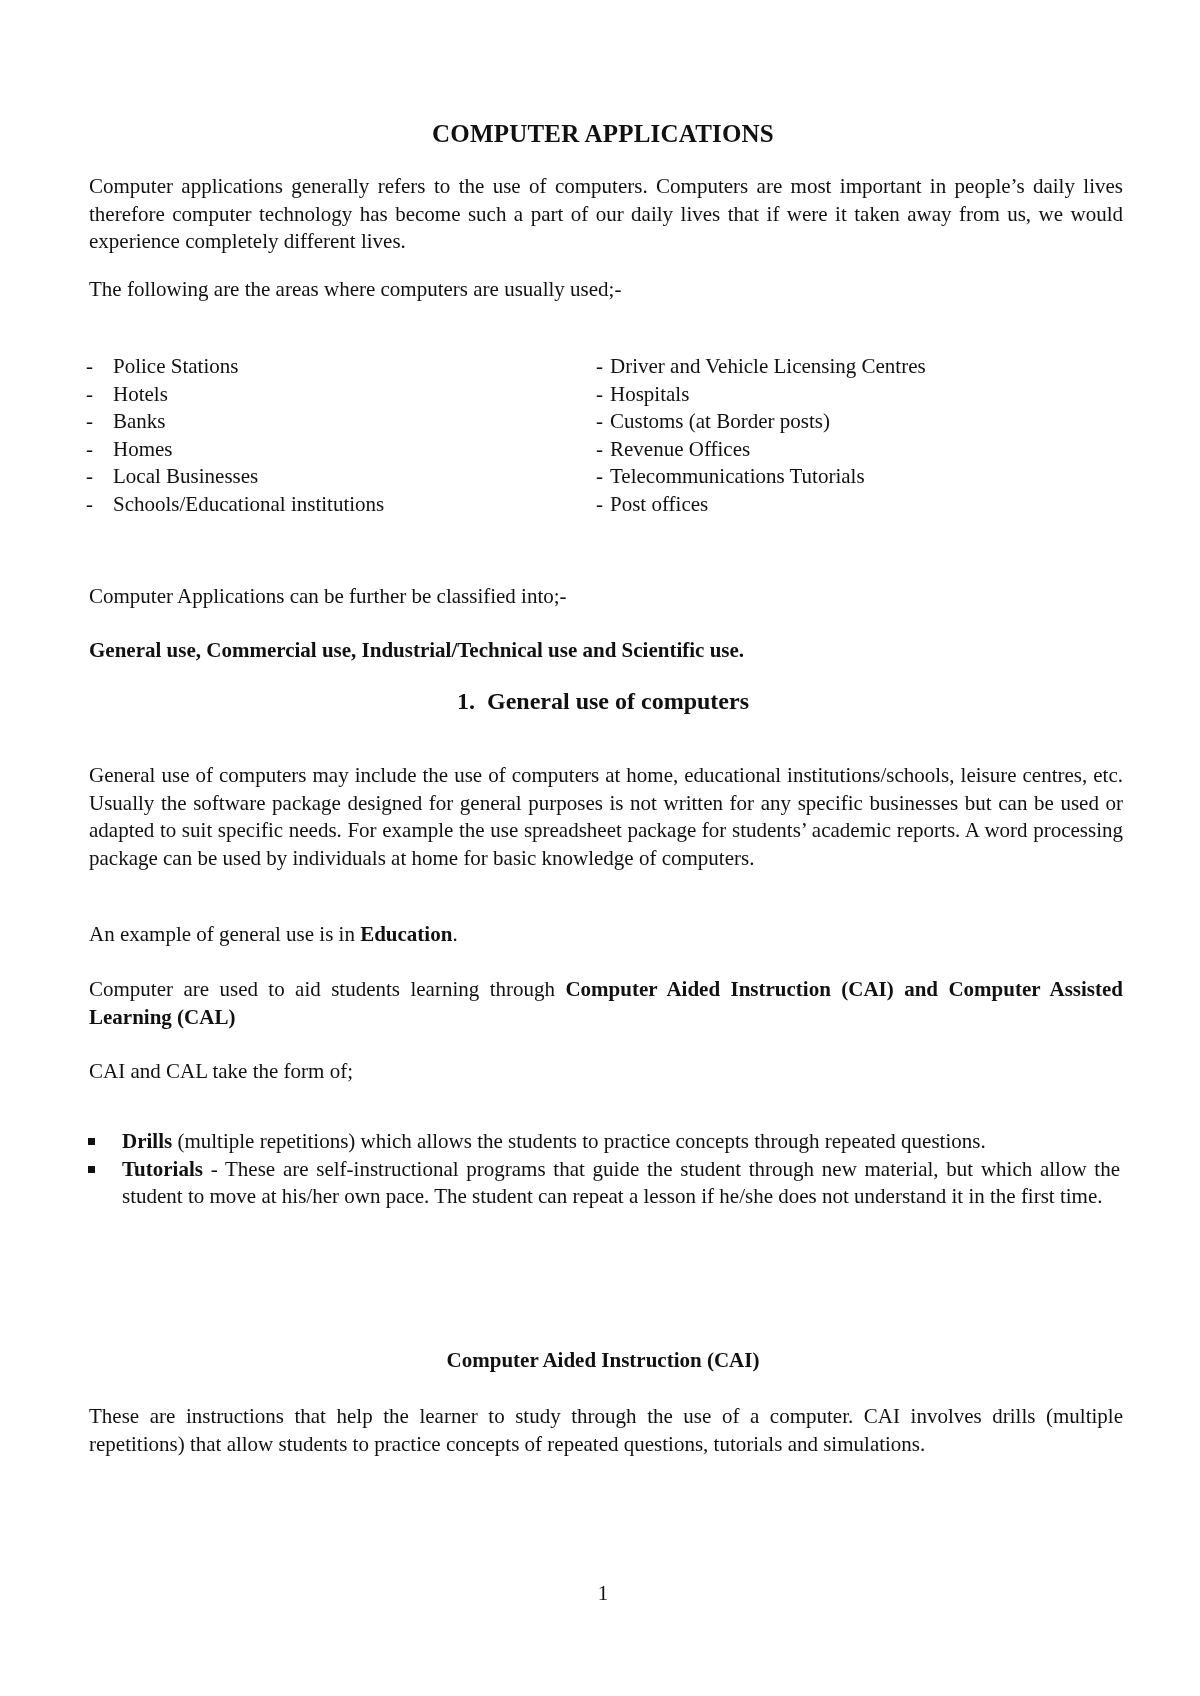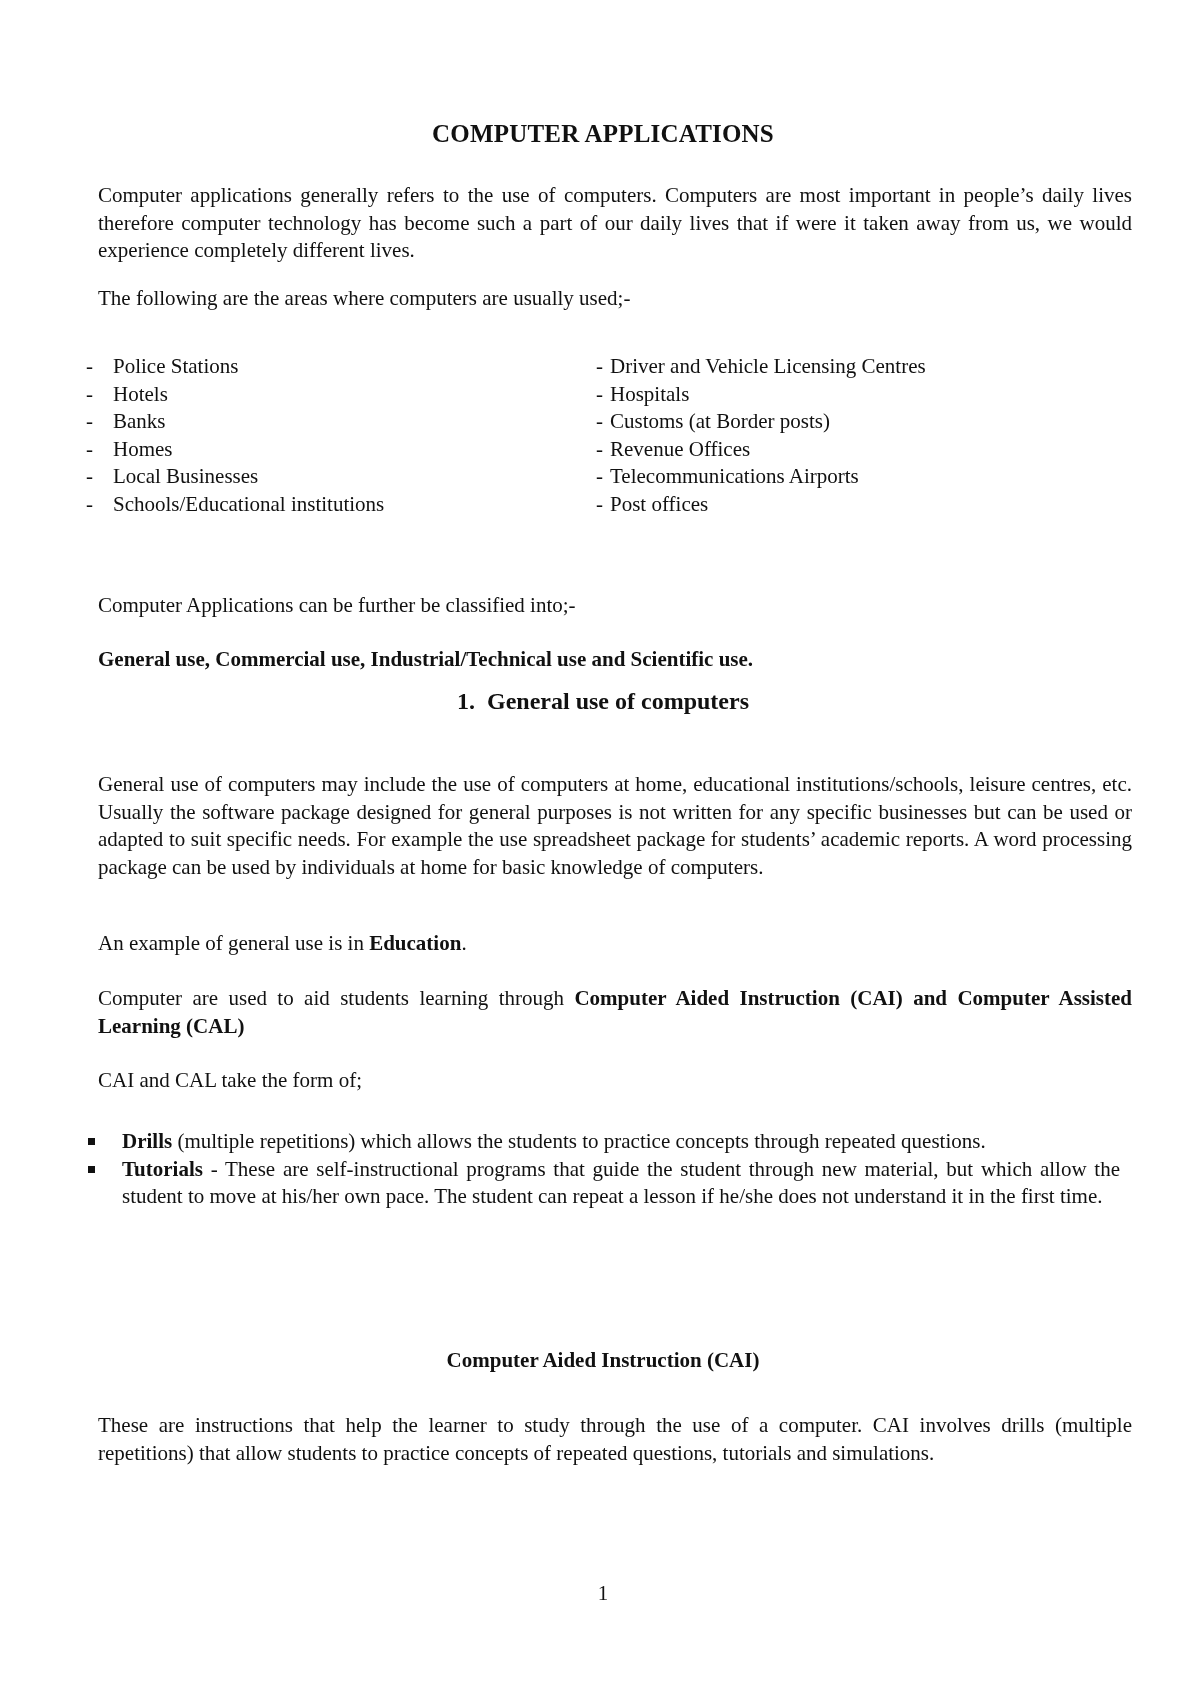--- a/index.html
+++ b/index.html
@@ -8,21 +8,21 @@
     font-family: "Liberation Serif", "DejaVu Serif", serif;
     color: #111111;
     font-size: 21px;
     line-height: 27.5px;
   }
   .page { position: absolute; left: 86px; top: 0; width: 1034px; }
   .title {
     position: absolute; top: 120px; left: 0; width: 1034px; text-align: center;
     font-weight: bold; font-size: 25px; letter-spacing: 0.2px;
   }
-  .p { position: absolute; left: 0; width: 1034px; margin: 12px; }
+  .p { position: absolute; left: 0; width: 1034px; margin: 3px; }
   .justify { text-align: justify; text-align-last: left; }
   .cols { position: absolute; left: 0; top: 352px; width: 1034px; }
   .col { position: absolute; top: 1px; }
   .col.left { left: 0; width: 500px; }
   .col.right { left: 510px; width: 520px; }
   .col .item { height: 27.6px; white-space: nowrap; }
   .dash { display: inline-block; width: 27px; }
   .dash-r { display: inline-block; width: 14px; }
   .h1 {
     position: absolute; top: 688px; left: 0; width: 1034px; text-align: center;
@@ -59,21 +59,21 @@
       <div class="item"><span class="dash">-</span><span>Banks</span></div>
       <div class="item"><span class="dash">-</span><span>Homes</span></div>
       <div class="item"><span class="dash">-</span><span>Local Businesses</span></div>
       <div class="item"><span class="dash">-</span><span>Schools/Educational institutions</span></div>
     </div>
     <div class="col right">
       <div class="item"><span class="dash-r">-</span><span>Driver and Vehicle Licensing Centres</span></div>
       <div class="item"><span class="dash-r">-</span><span>Hospitals</span></div>
       <div class="item"><span class="dash-r">-</span><span>Customs (at Border posts)</span></div>
       <div class="item"><span class="dash-r">-</span><span>Revenue Offices</span></div>
-      <div class="item"><span class="dash-r">-</span><span>Telecommunications Airports</span></div>
+      <div class="item"><span class="dash-r">-</span><span>Telecommunications Tutorials</span></div>
       <div class="item"><span class="dash-r">-</span><span>Post offices</span></div>
     </div>
   </div>
 
   <p class="p" style="top:580px;">Computer Applications can be further be classified into;-</p>
 
   <p class="p bold" style="top:634px;">General use, Commercial use, Industrial/Technical use and Scientific use.</p>
 
   <div class="h1">
     <span class="num">1.</span><span>General use of computers</span>

